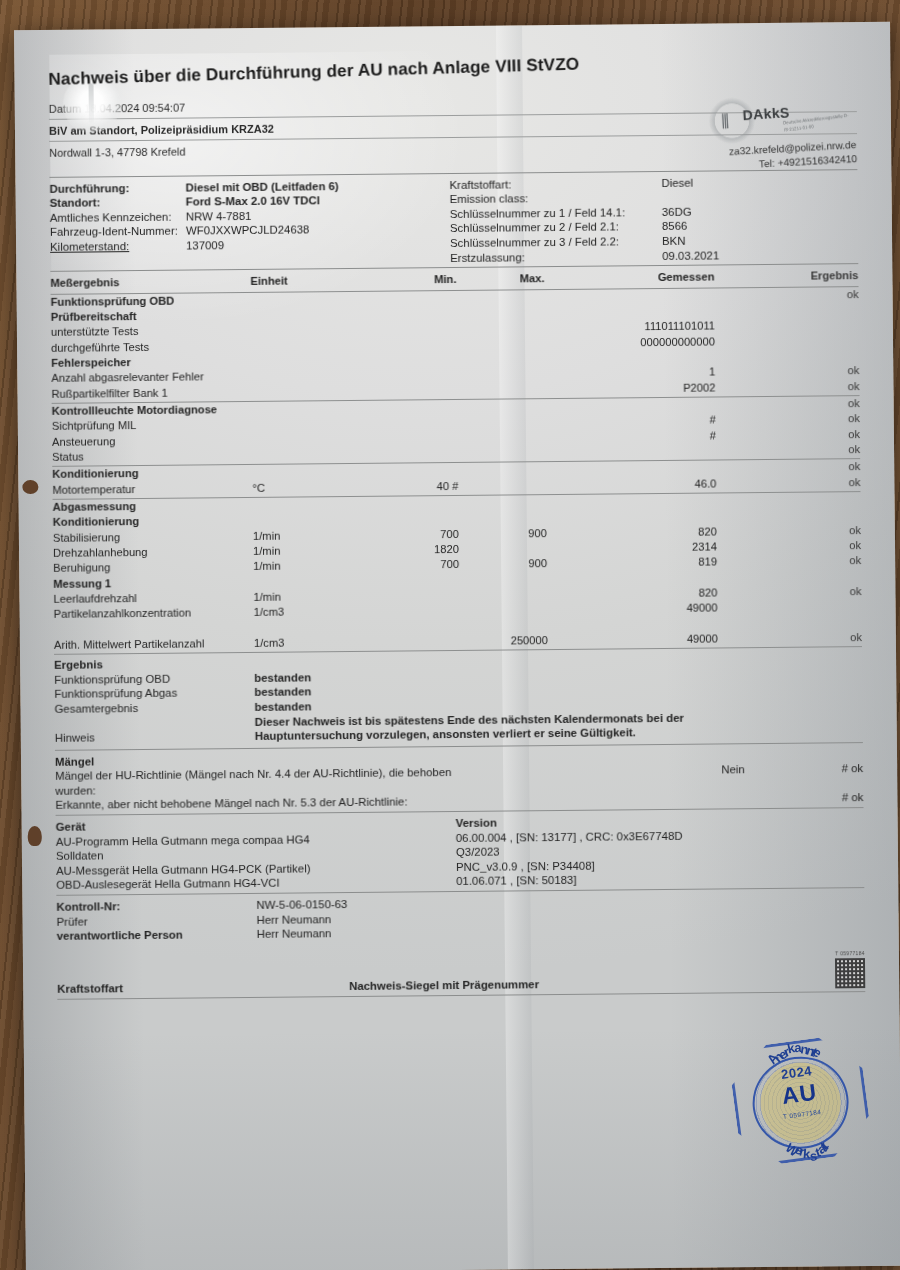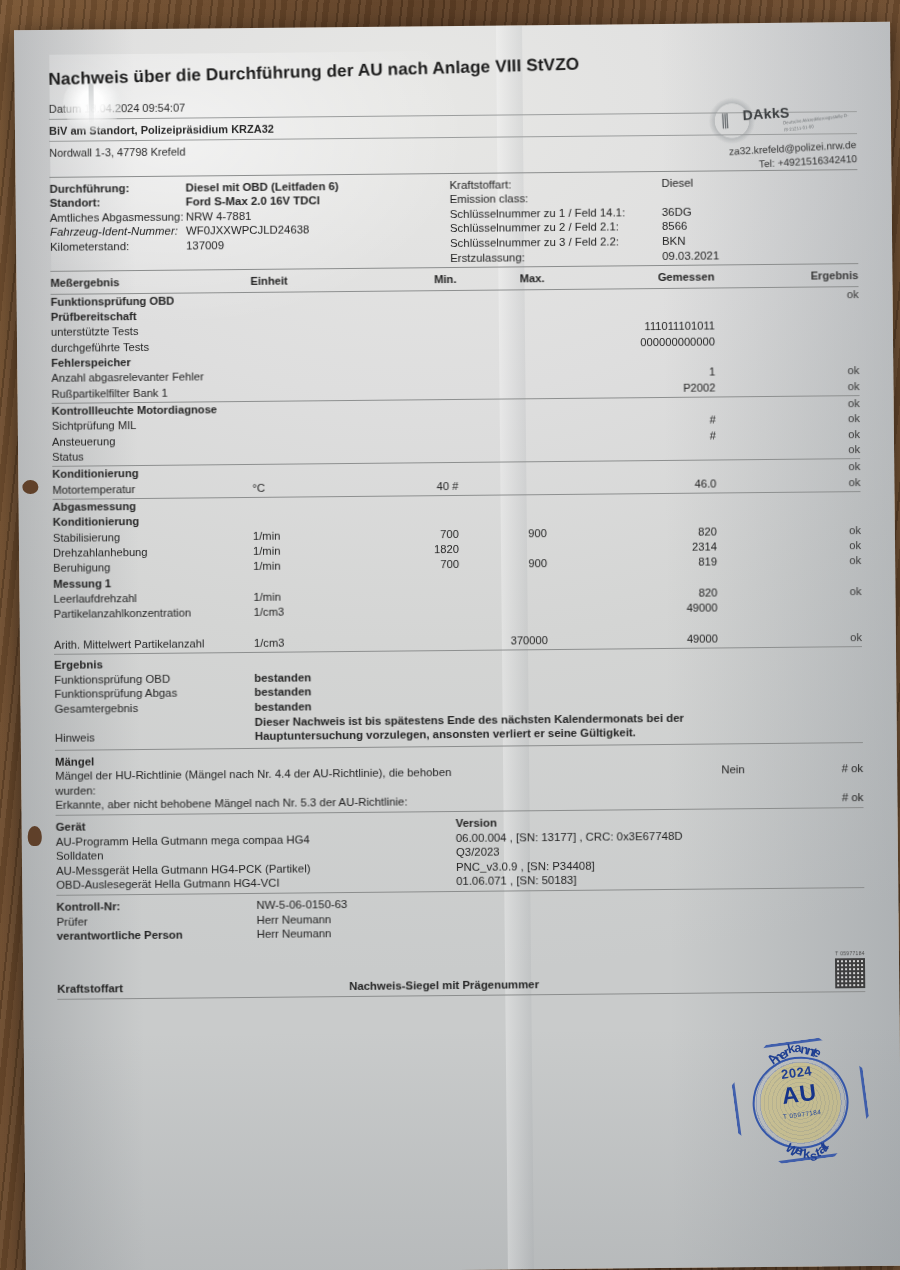--- a/index.html
+++ b/index.html
@@ -234,33 +234,33 @@
         <div class="left" id="veh-left">
             <div class="kv">
               <div class="k b" style="flex: 0 0 136px; width: 136px;">Durchführung:</div>
               <div class="v b">Diesel mit OBD  (Leitfaden 6)</div>
             </div>
             <div class="kv">
               <div class="k b" style="flex: 0 0 136px; width: 136px;">Standort:</div>
               <div class="v b">Ford S-Max 2.0 16V TDCI</div>
             </div>
             <div class="kv">
-              <div class="k" style="flex: 0 0 136px; width: 136px;">Amtliches Abgasmessung:</div>
+              <div class="k" style="flex: 0 0 136px; width: 136px;">Amtliches Kennzeichen:</div>
               <div class="v">NRW 4-7881</div>
             </div>
             <div class="kv">
-              <div class="k" style="flex: 0 0 136px; width: 136px; font-style: italic;">Fahrzeug-Ident-Nummer:</div>
+              <div class="k" style="flex: 0 0 136px; width: 136px;">Fahrzeug-Ident-Nummer:</div>
               <div class="v">WF0JXXWPCJLD24638</div>
             </div>
             <div class="kv">
               <div class="k" style="flex: 0 0 136px; width: 136px;"></div>
               <div class="v"></div>
             </div>
             <div class="kv">
-              <div class="k" style="flex: 0 0 136px; width: 136px;">Kilometerstand:</div>
+              <div class="k" style="flex: 0 0 136px; width: 136px; text-decoration: underline;">Kilometerstand:</div>
               <div class="v">137009</div>
             </div>
           </div>
         <div class="right" id="veh-right">
             <div class="kv">
               <div class="k" style="flex: 0 0 212px; width: 212px;">Kraftstoffart:</div>
               <div class="v">Diesel</div>
             </div>
             <div class="kv">
               <div class="k" style="flex: 0 0 212px; width: 212px;">Emission class:</div>
@@ -474,21 +474,21 @@
               <td class="c-unit">&nbsp;</td>
               <td class="c-min">&nbsp;</td>
               <td class="c-max">&nbsp;</td>
               <td class="c-meas">&nbsp;</td>
               <td class="c-res">&nbsp;</td>
             </tr>
             <tr class="rule">
               <td class="c-label">Arith. Mittelwert Partikelanzahl</td>
               <td class="c-unit">1/cm3</td>
               <td class="c-min">&nbsp;</td>
-              <td class="c-max">370000</td>
+              <td class="c-max">250000</td>
               <td class="c-meas">49000</td>
               <td class="c-res">ok</td>
             </tr>
           </tbody>
       </table>
 
       <div style="margin-top:3px;">
         <div class="b">Ergebnis</div>
         <div id="erg-rows">
             <div class="kv">

